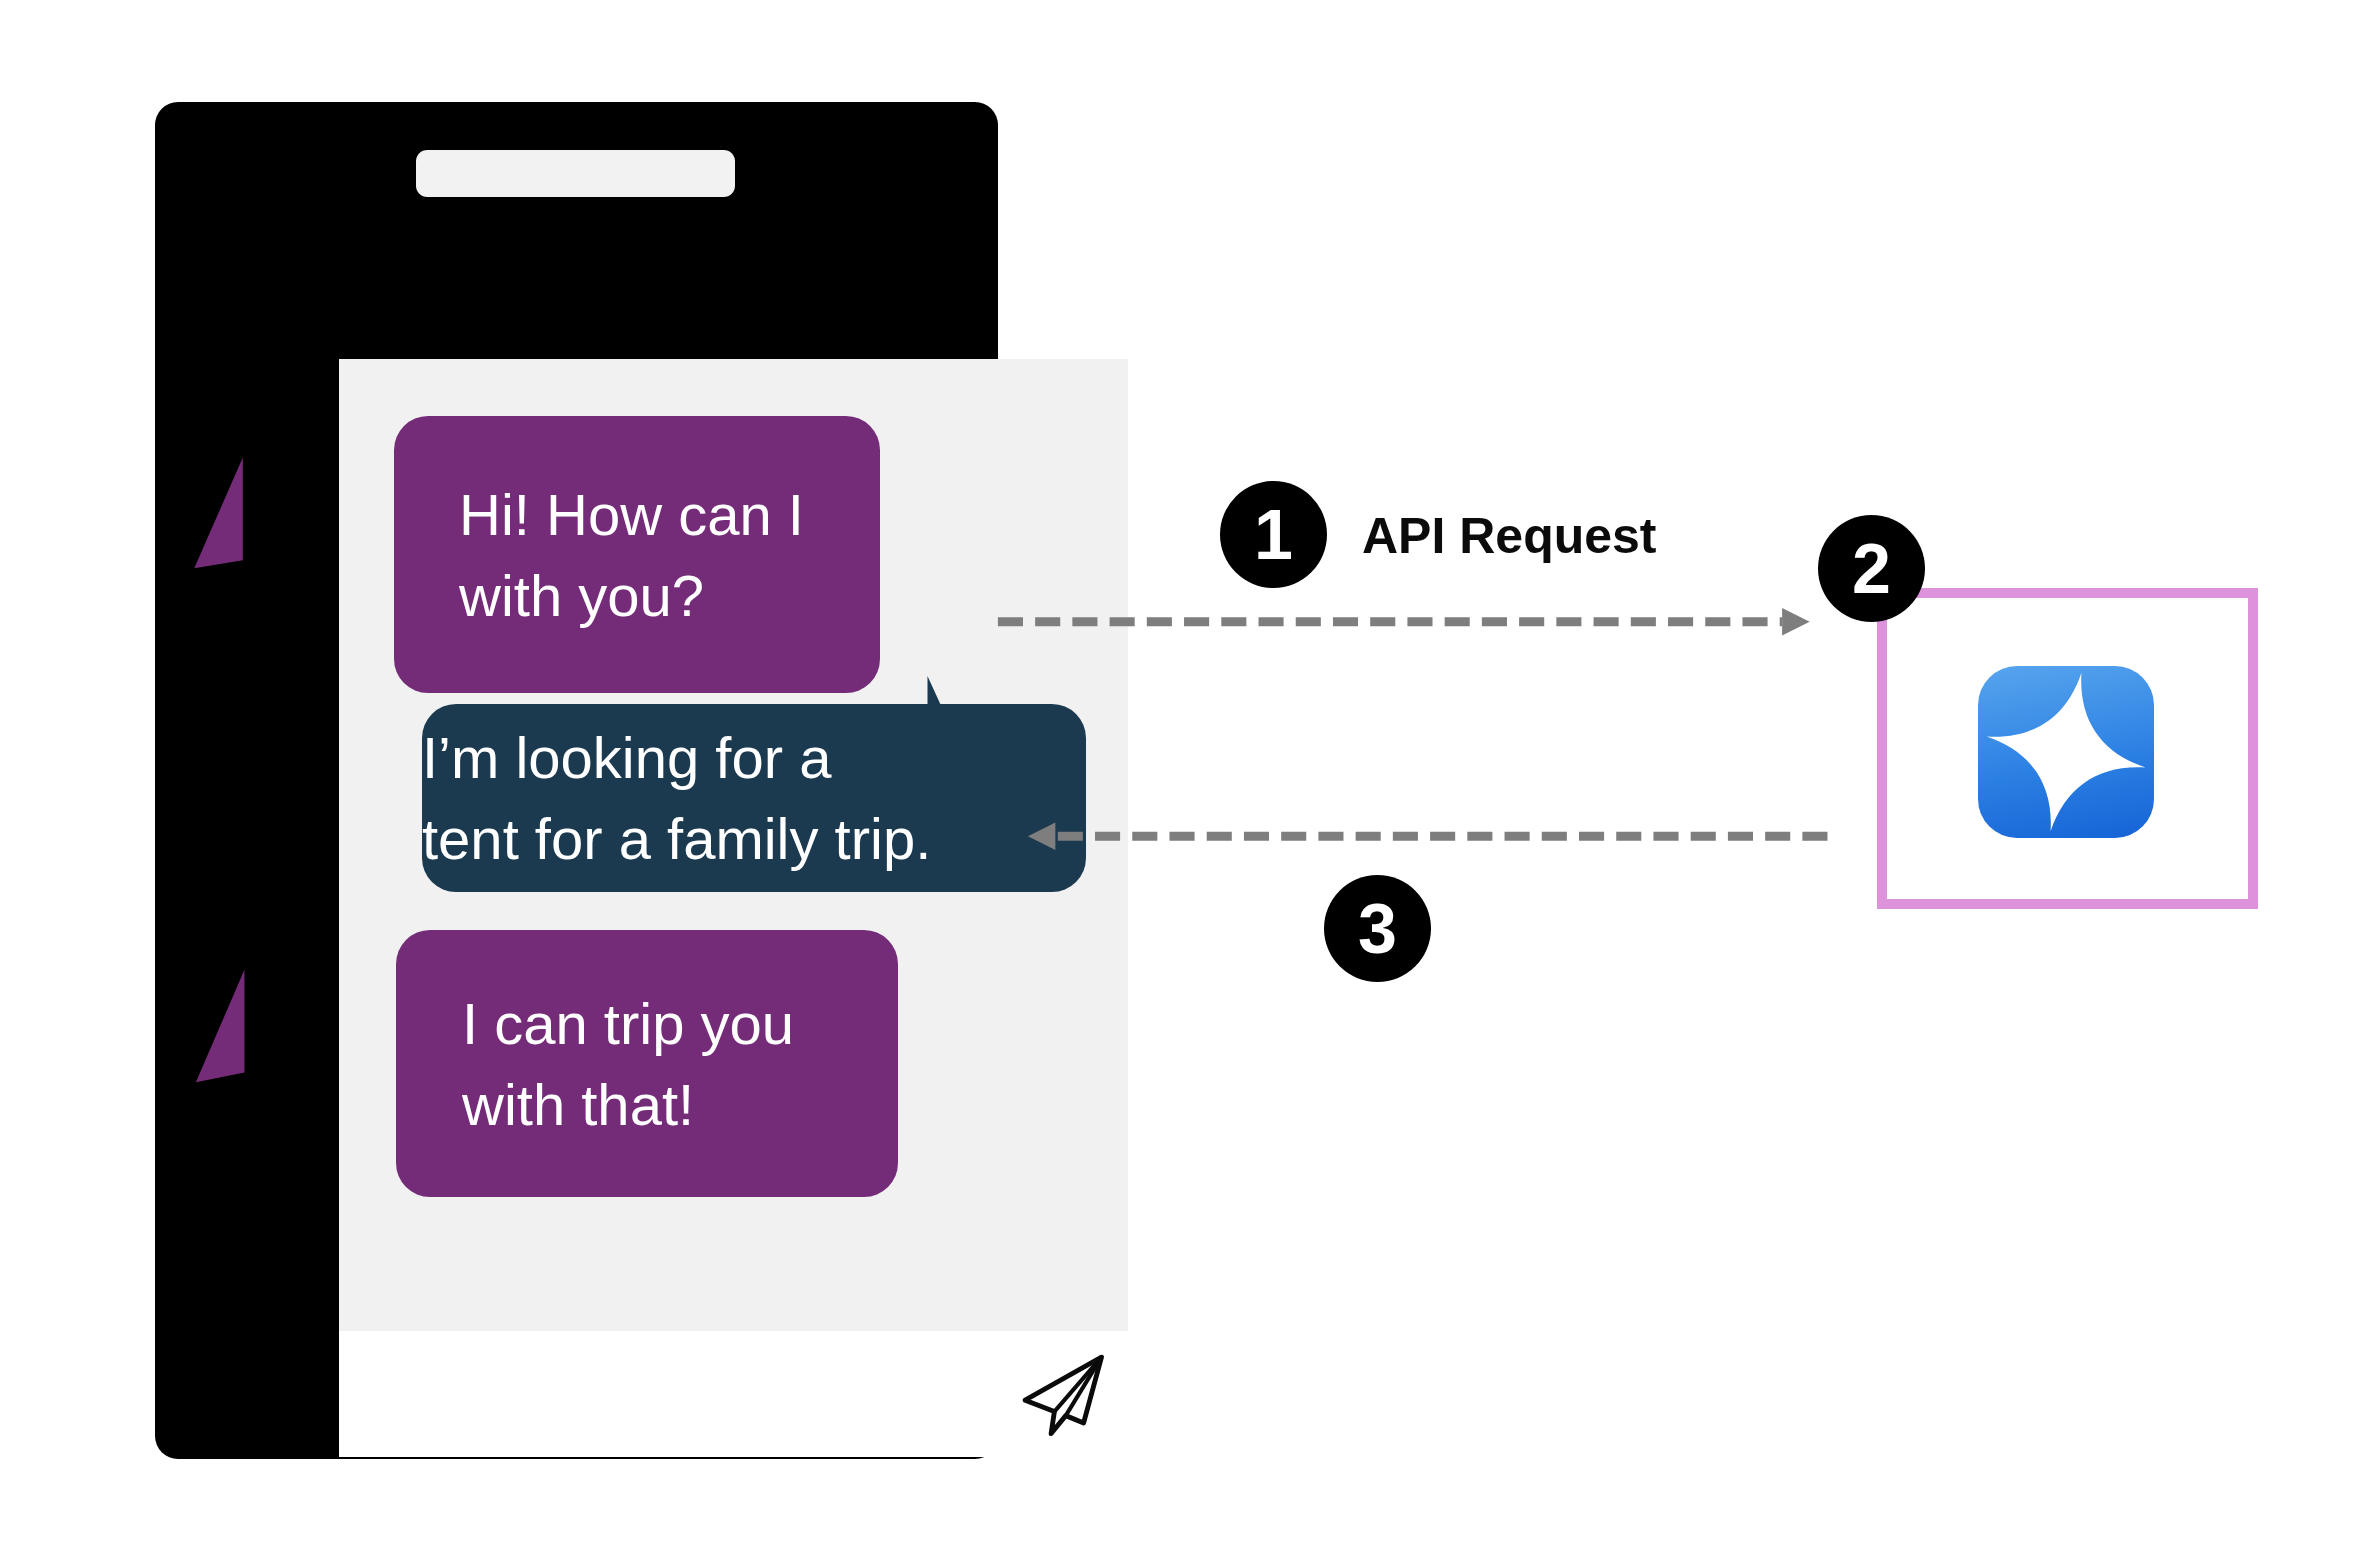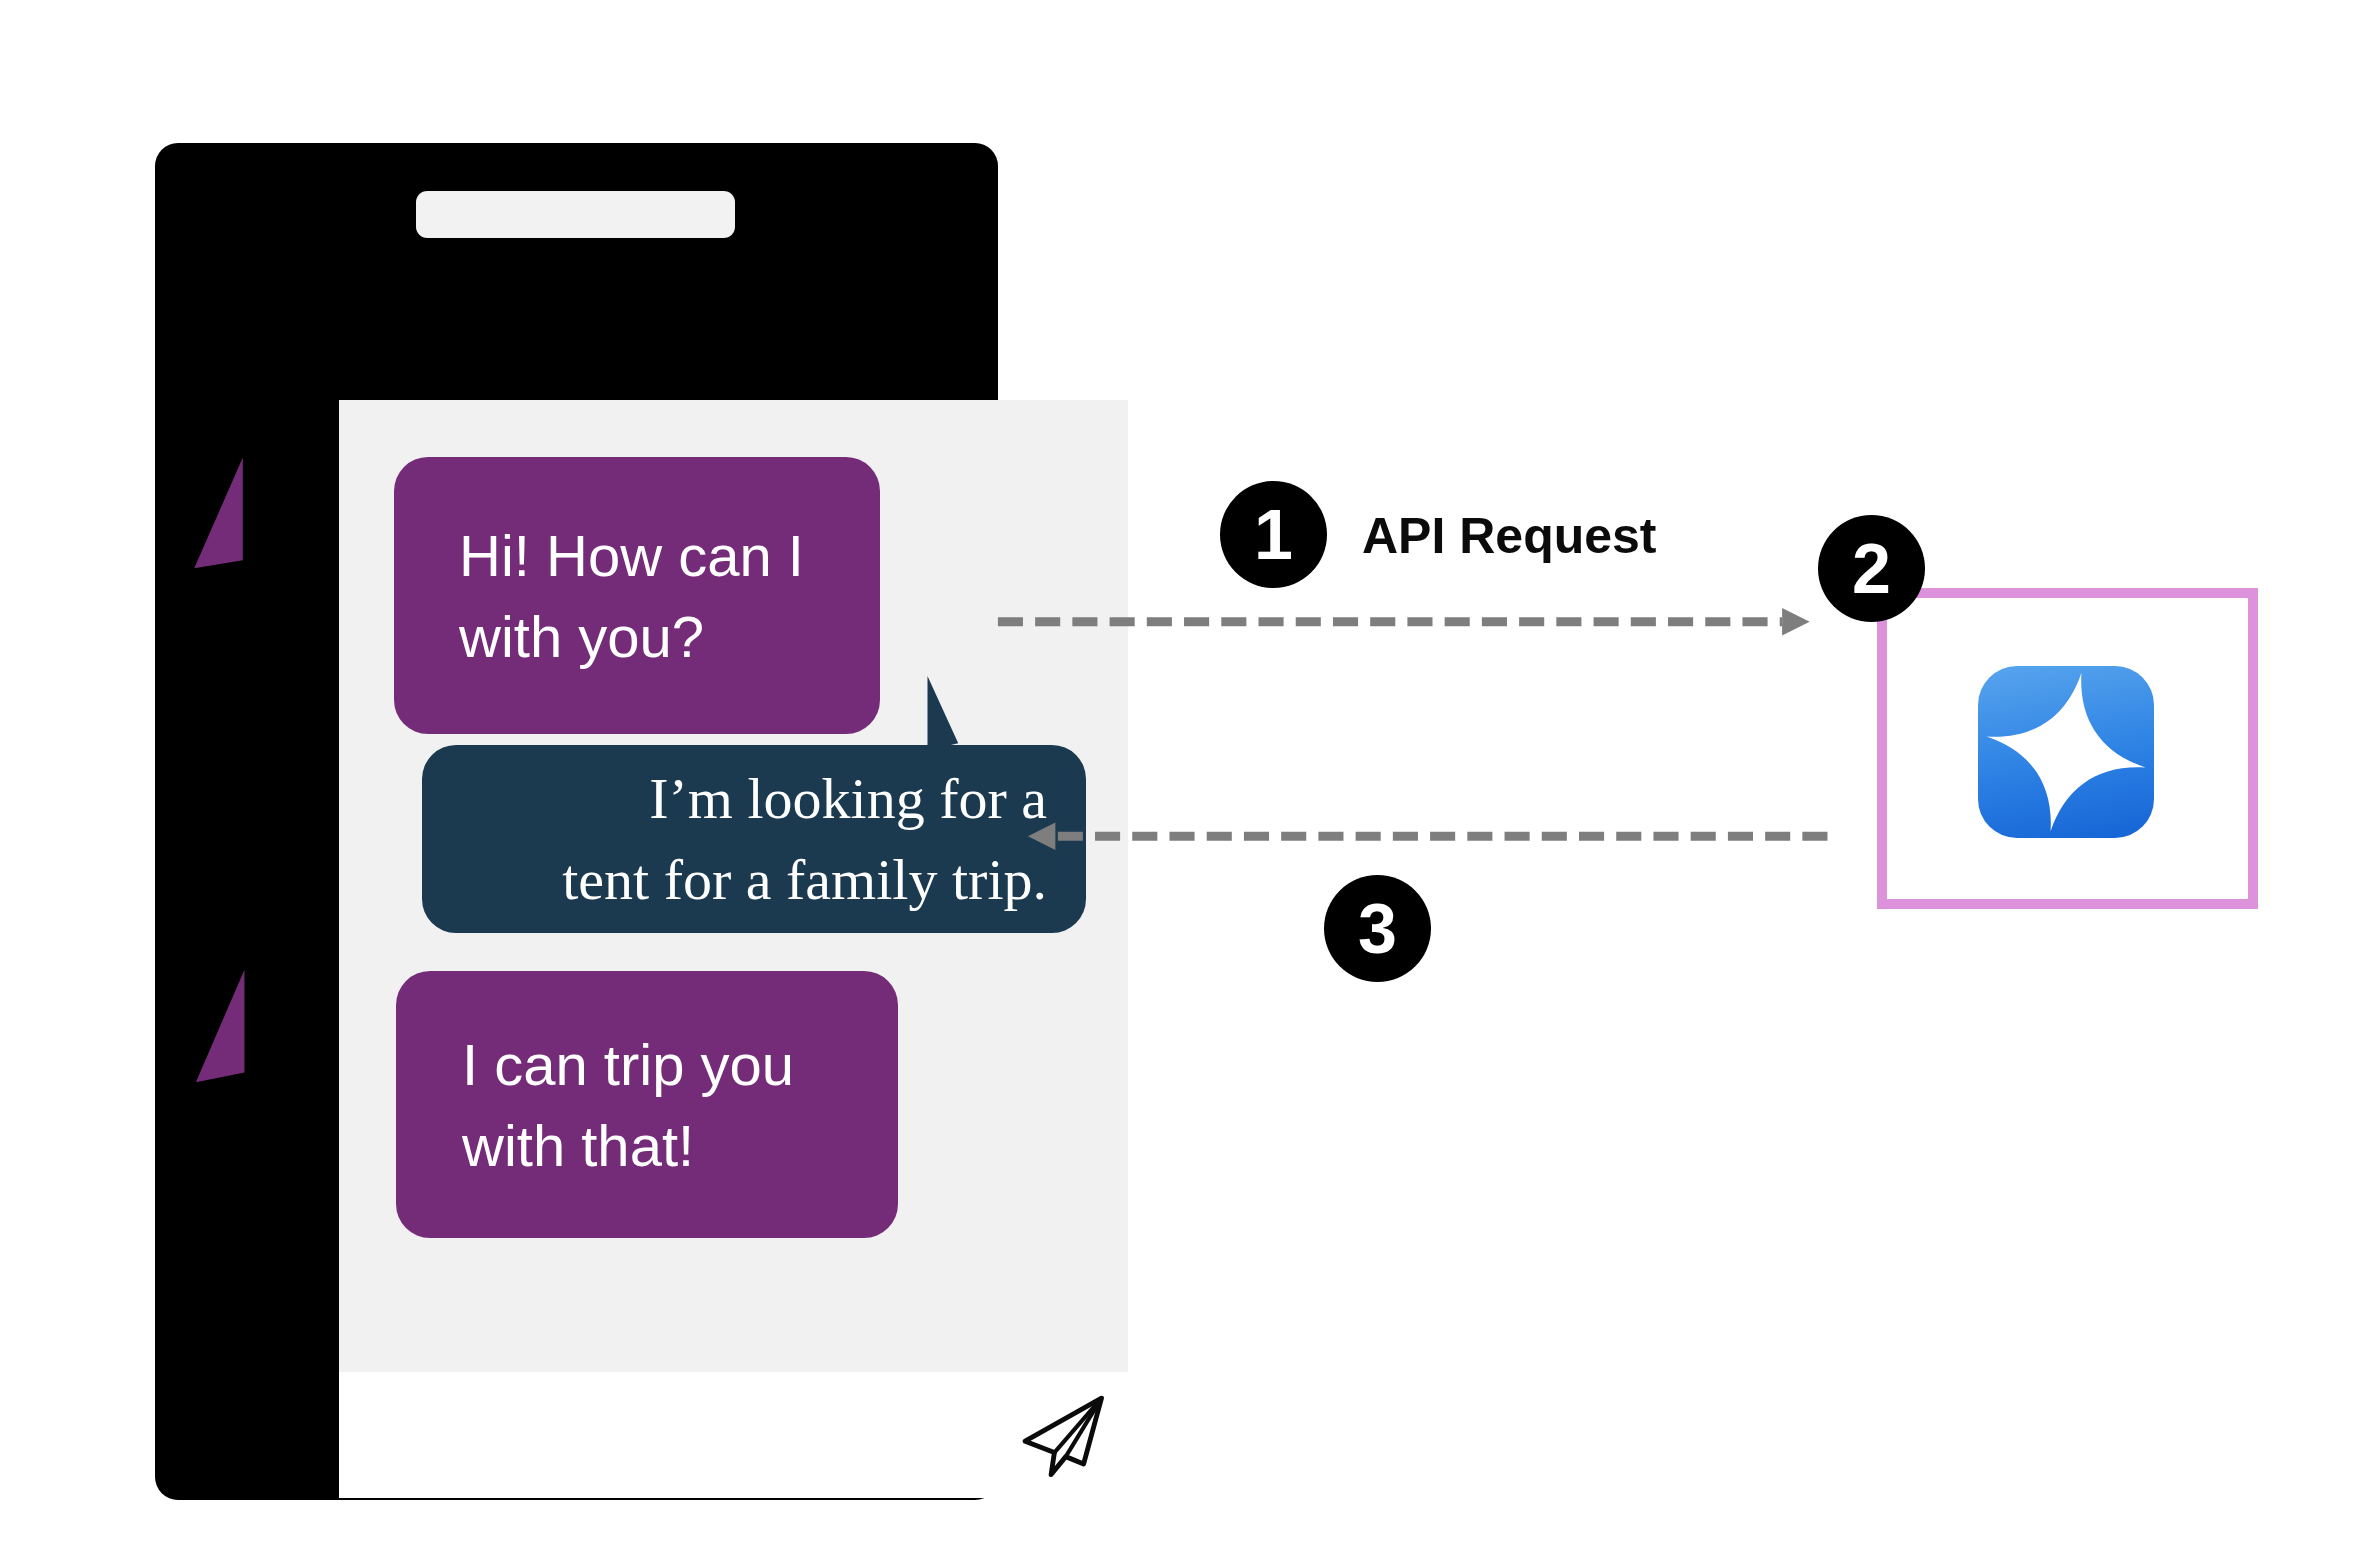--- a/index.html
+++ b/index.html
@@ -16,21 +16,21 @@
     --ink:#0B0B0B;
   }
   html,body{margin:0;padding:0;background:#fff;}
   #canvas{
     position:relative;width:2377px;height:1560px;background:#fff;overflow:hidden;
     font-family:"Liberation Sans", sans-serif;
   }
   
   .phone-frame{
     position:absolute;left:155px;top:102px;width:843px;height:1357px;
-    background:#000;border-radius:23px;margin-top:41px;
+    background:#000;border-radius:23px;
   }
   .speaker-bar{
     position:absolute;left:261px;top:48px;width:319px;height:47px;
     background:var(--speaker);border-radius:11.3px;
   }
   .phone-screen{
     position:absolute;left:184px;top:257px;width:789px;height:1098px;
     background:#fff;
   }
   .chat-area{
@@ -39,21 +39,21 @@
   }
   .input-bar{
     position:absolute;left:0;top:972px;width:789px;height:125px;background:#fff;
   }
   .bubble{
     position:absolute;border-radius:34px;color:#fff;
     display:flex;flex-direction:column;justify-content:center;
     font-size:58px;line-height:81px;
   }
   .bubble.assistant{background:var(--bubble-assistant);}
-  .bubble.user{background:var(--bubble-user);text-align:right;font-family:Liberation Serif, serif;}
+  .bubble.user{background:var(--bubble-user);}
   .bubble-1{left:55px;top:57px;width:486px;height:277px;padding-left:65px;box-sizing:border-box;}
   .bubble-2{left:83px;top:345px;width:664px;height:188px;padding-right:39px;box-sizing:border-box;}
   .bubble-3{left:57px;top:571px;width:502px;height:267px;padding-left:66px;box-sizing:border-box;}
   .send-icon-wrap{position:absolute;left:678px;top:18px;width:91px;height:91px;}
   
   .overlay{position:absolute;left:0;top:0;width:2377px;height:1560px;pointer-events:none;}
   .step-badge{
     position:absolute;width:107px;height:107px;border-radius:50%;
     background:var(--step-badge);color:#fff;display:flex;align-items:center;justify-content:center;
     font-weight:700;font-size:70px;z-index:5;

